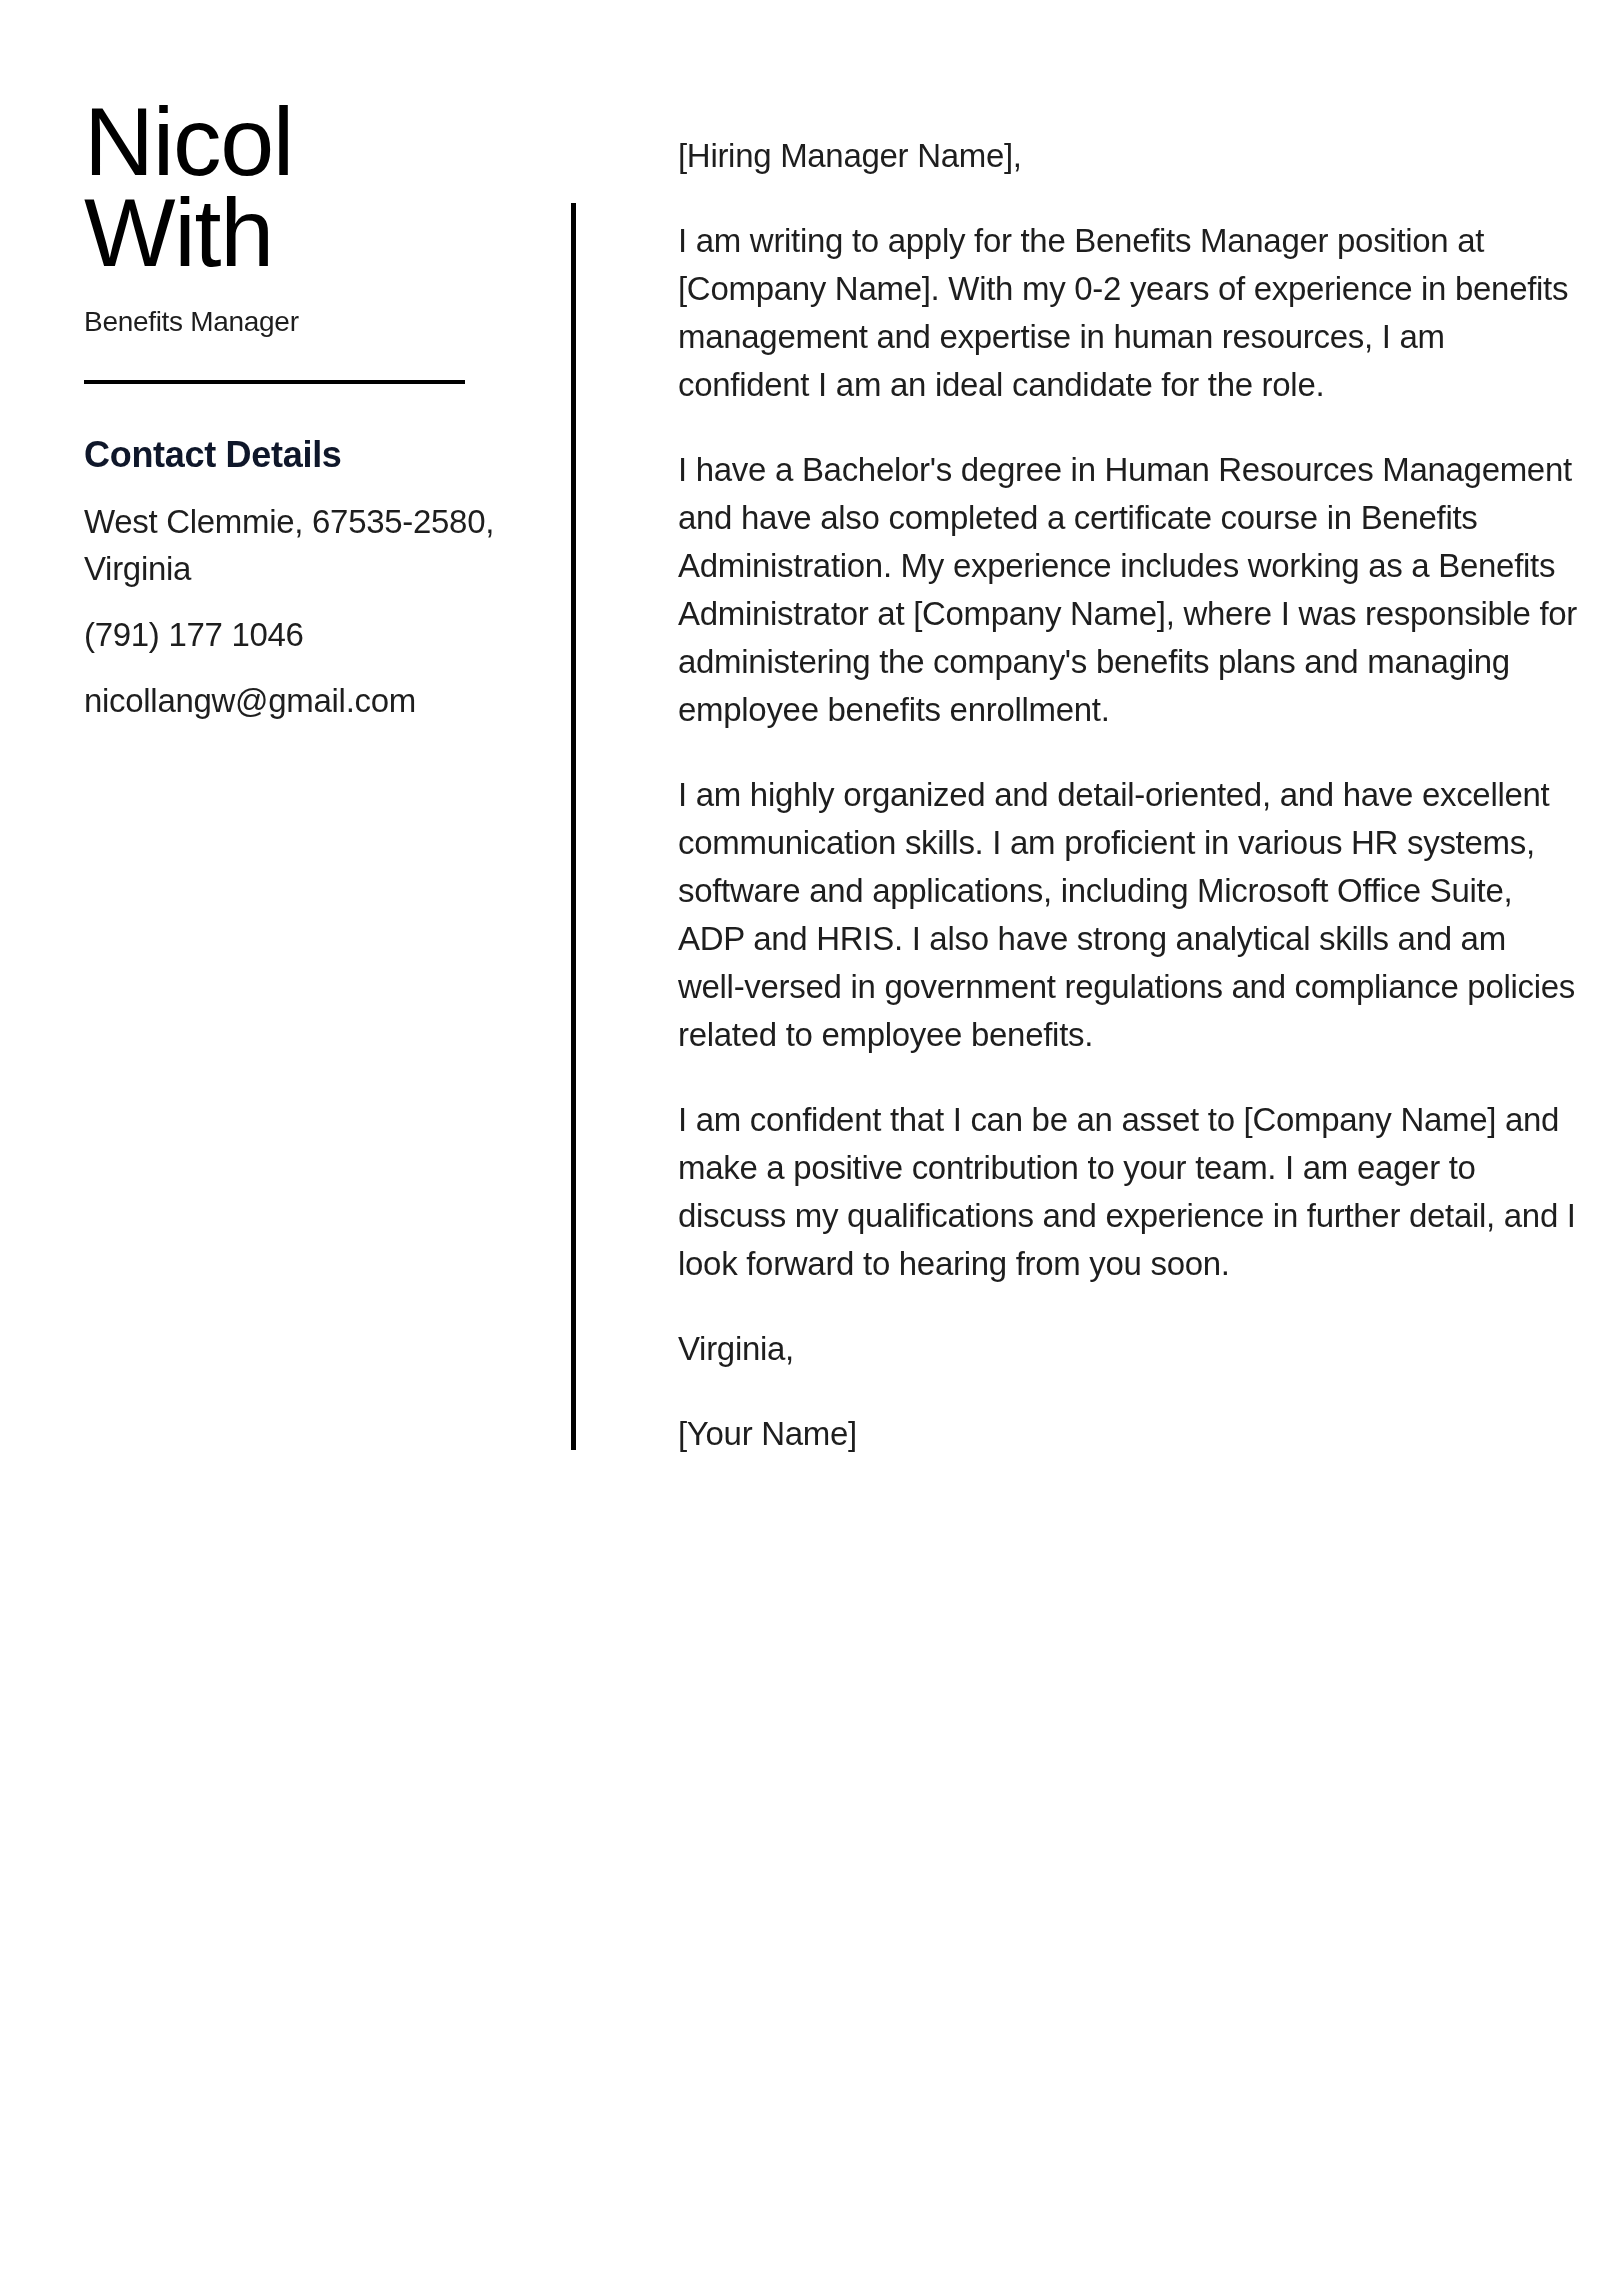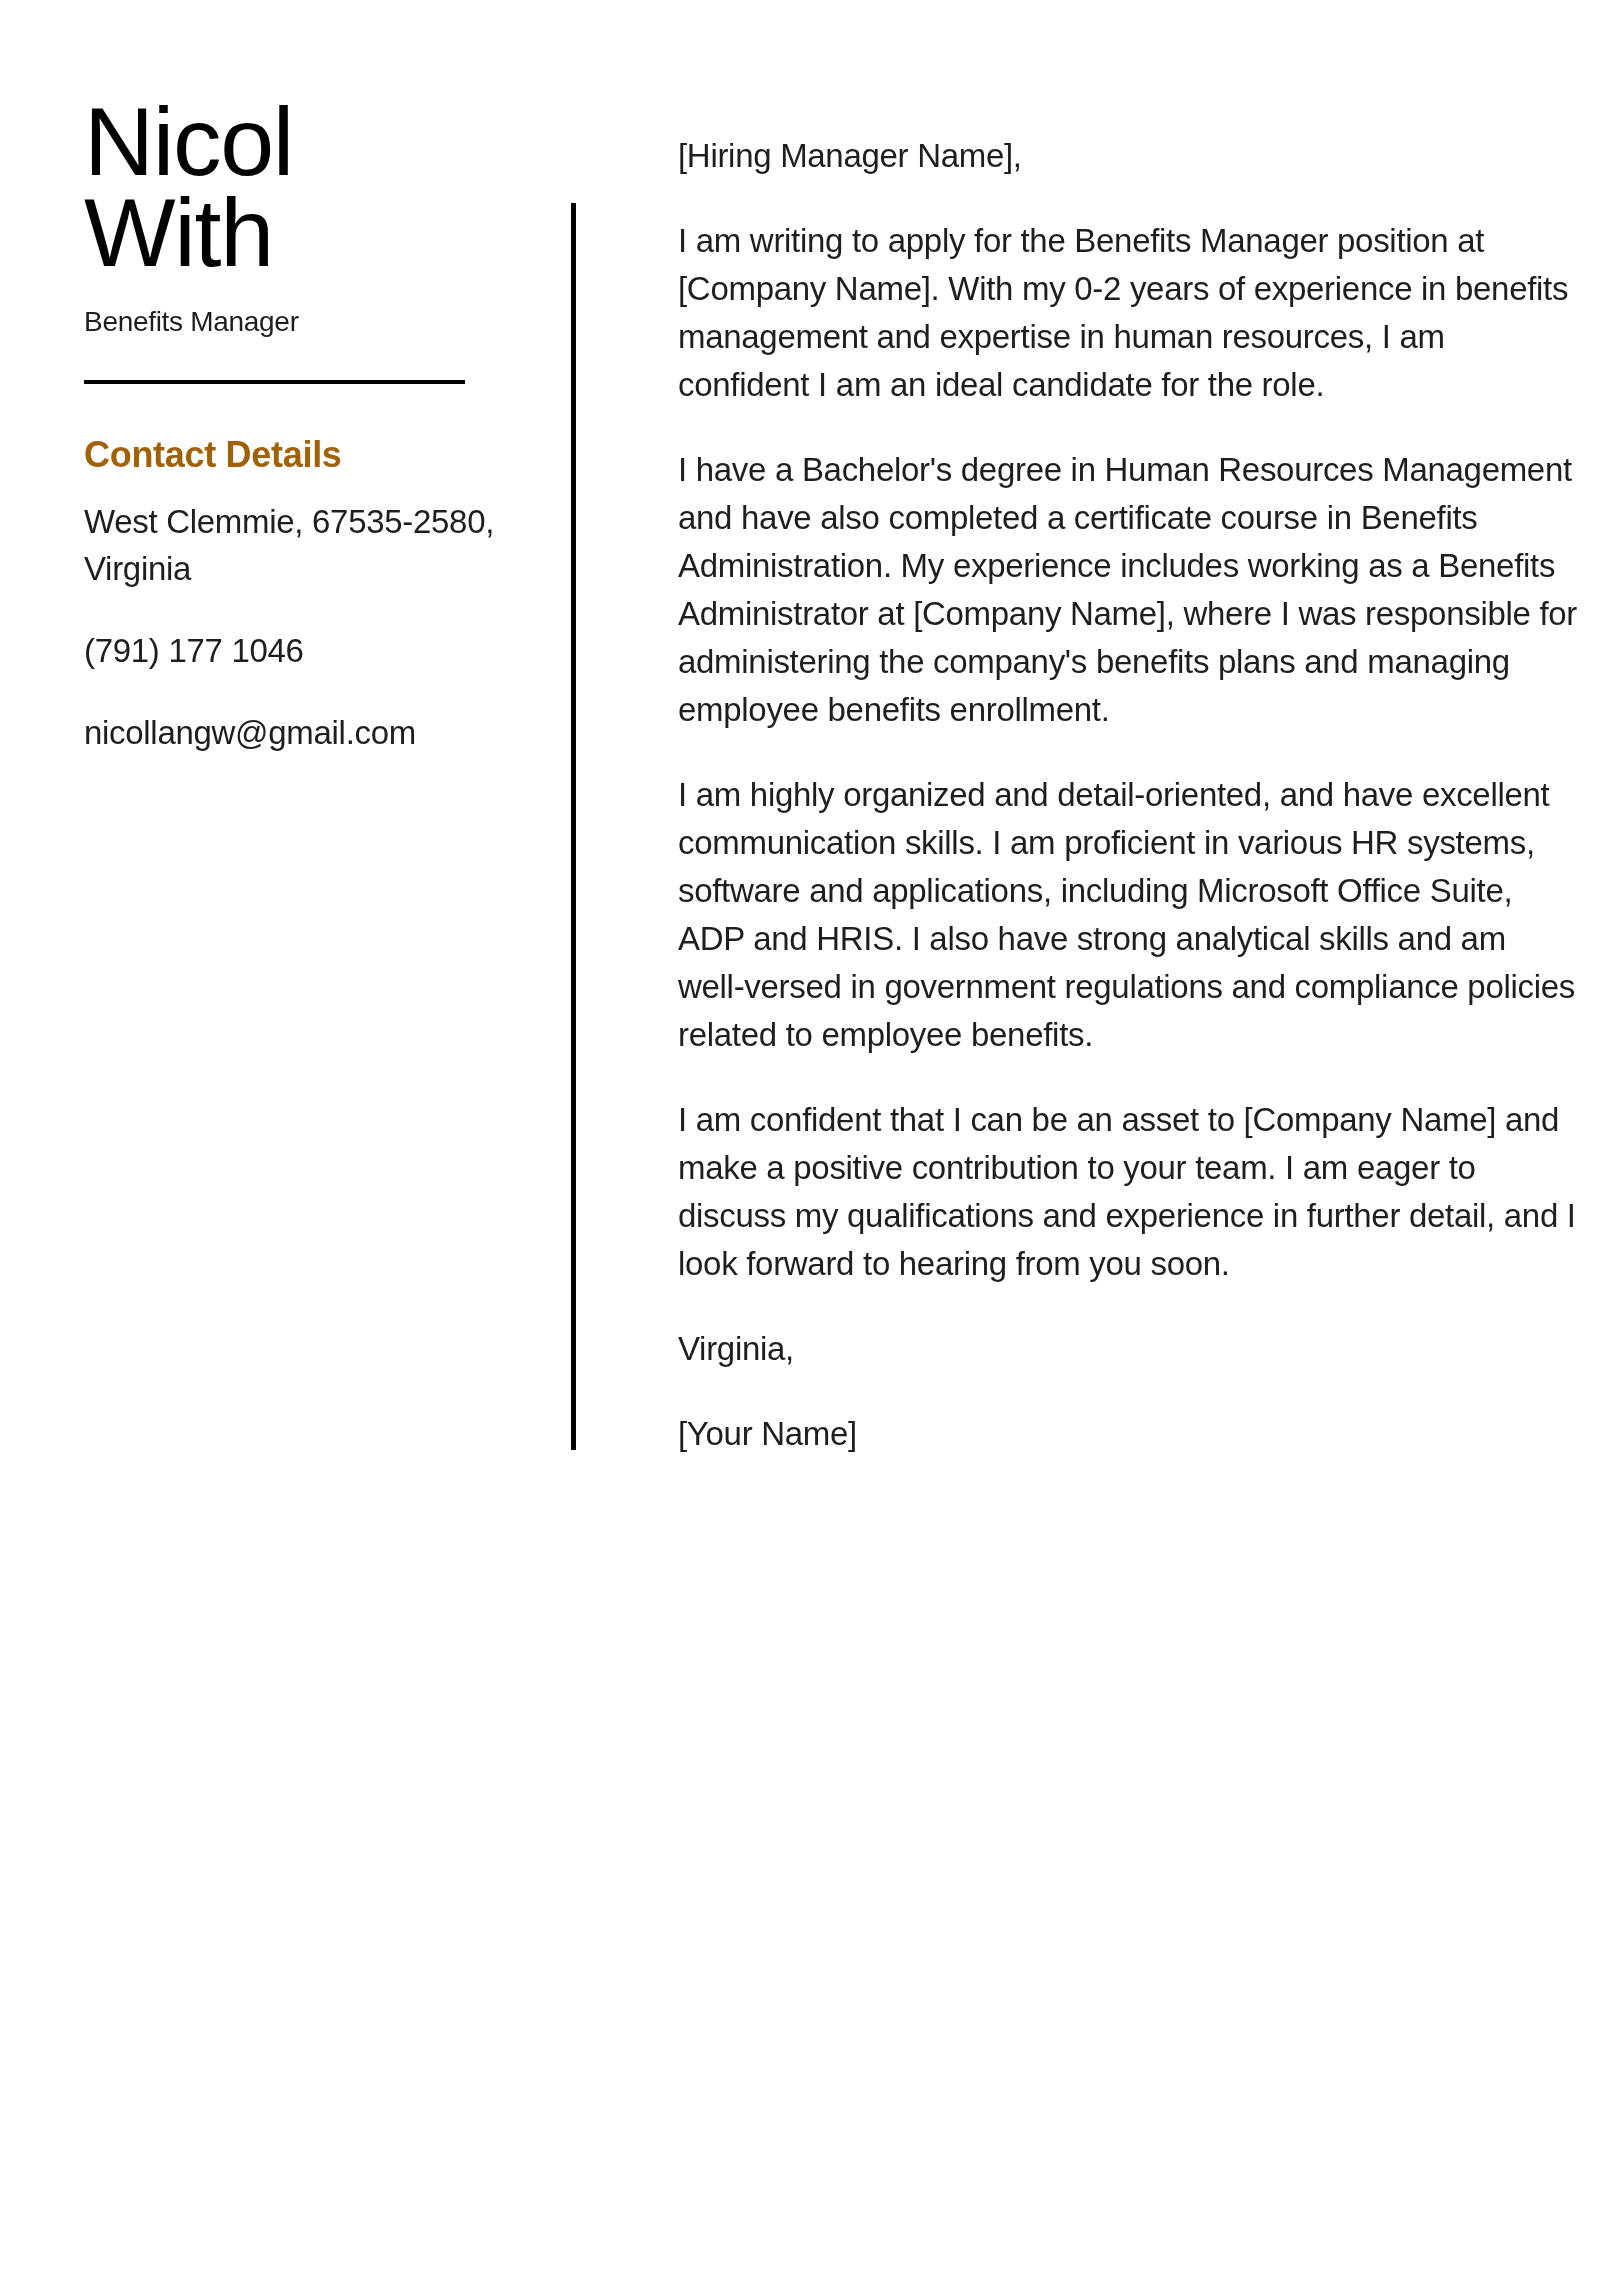--- a/index.html
+++ b/index.html
@@ -42,24 +42,24 @@
     margin-top: 42px;
     width: 381px;
     height: 3.9px;
     background: #000000;
   }
   .contact-heading {
     margin-top: 50px;
     font-size: 36px;
     font-weight: 700;
     letter-spacing: -0.3px;
-    color: #a16207;
+    color: #0f172a;
   }
   .contact-item {
-    margin-top: 35px;
+    margin-top: 19px;
     font-size: 33px;
     line-height: 47px;
     letter-spacing: -0.3px;
     color: #1e1e1e;
   }
   .contact-item.first {
     margin-top: 22px;
   }
   .email-link {
     color: #1e1e1e;

